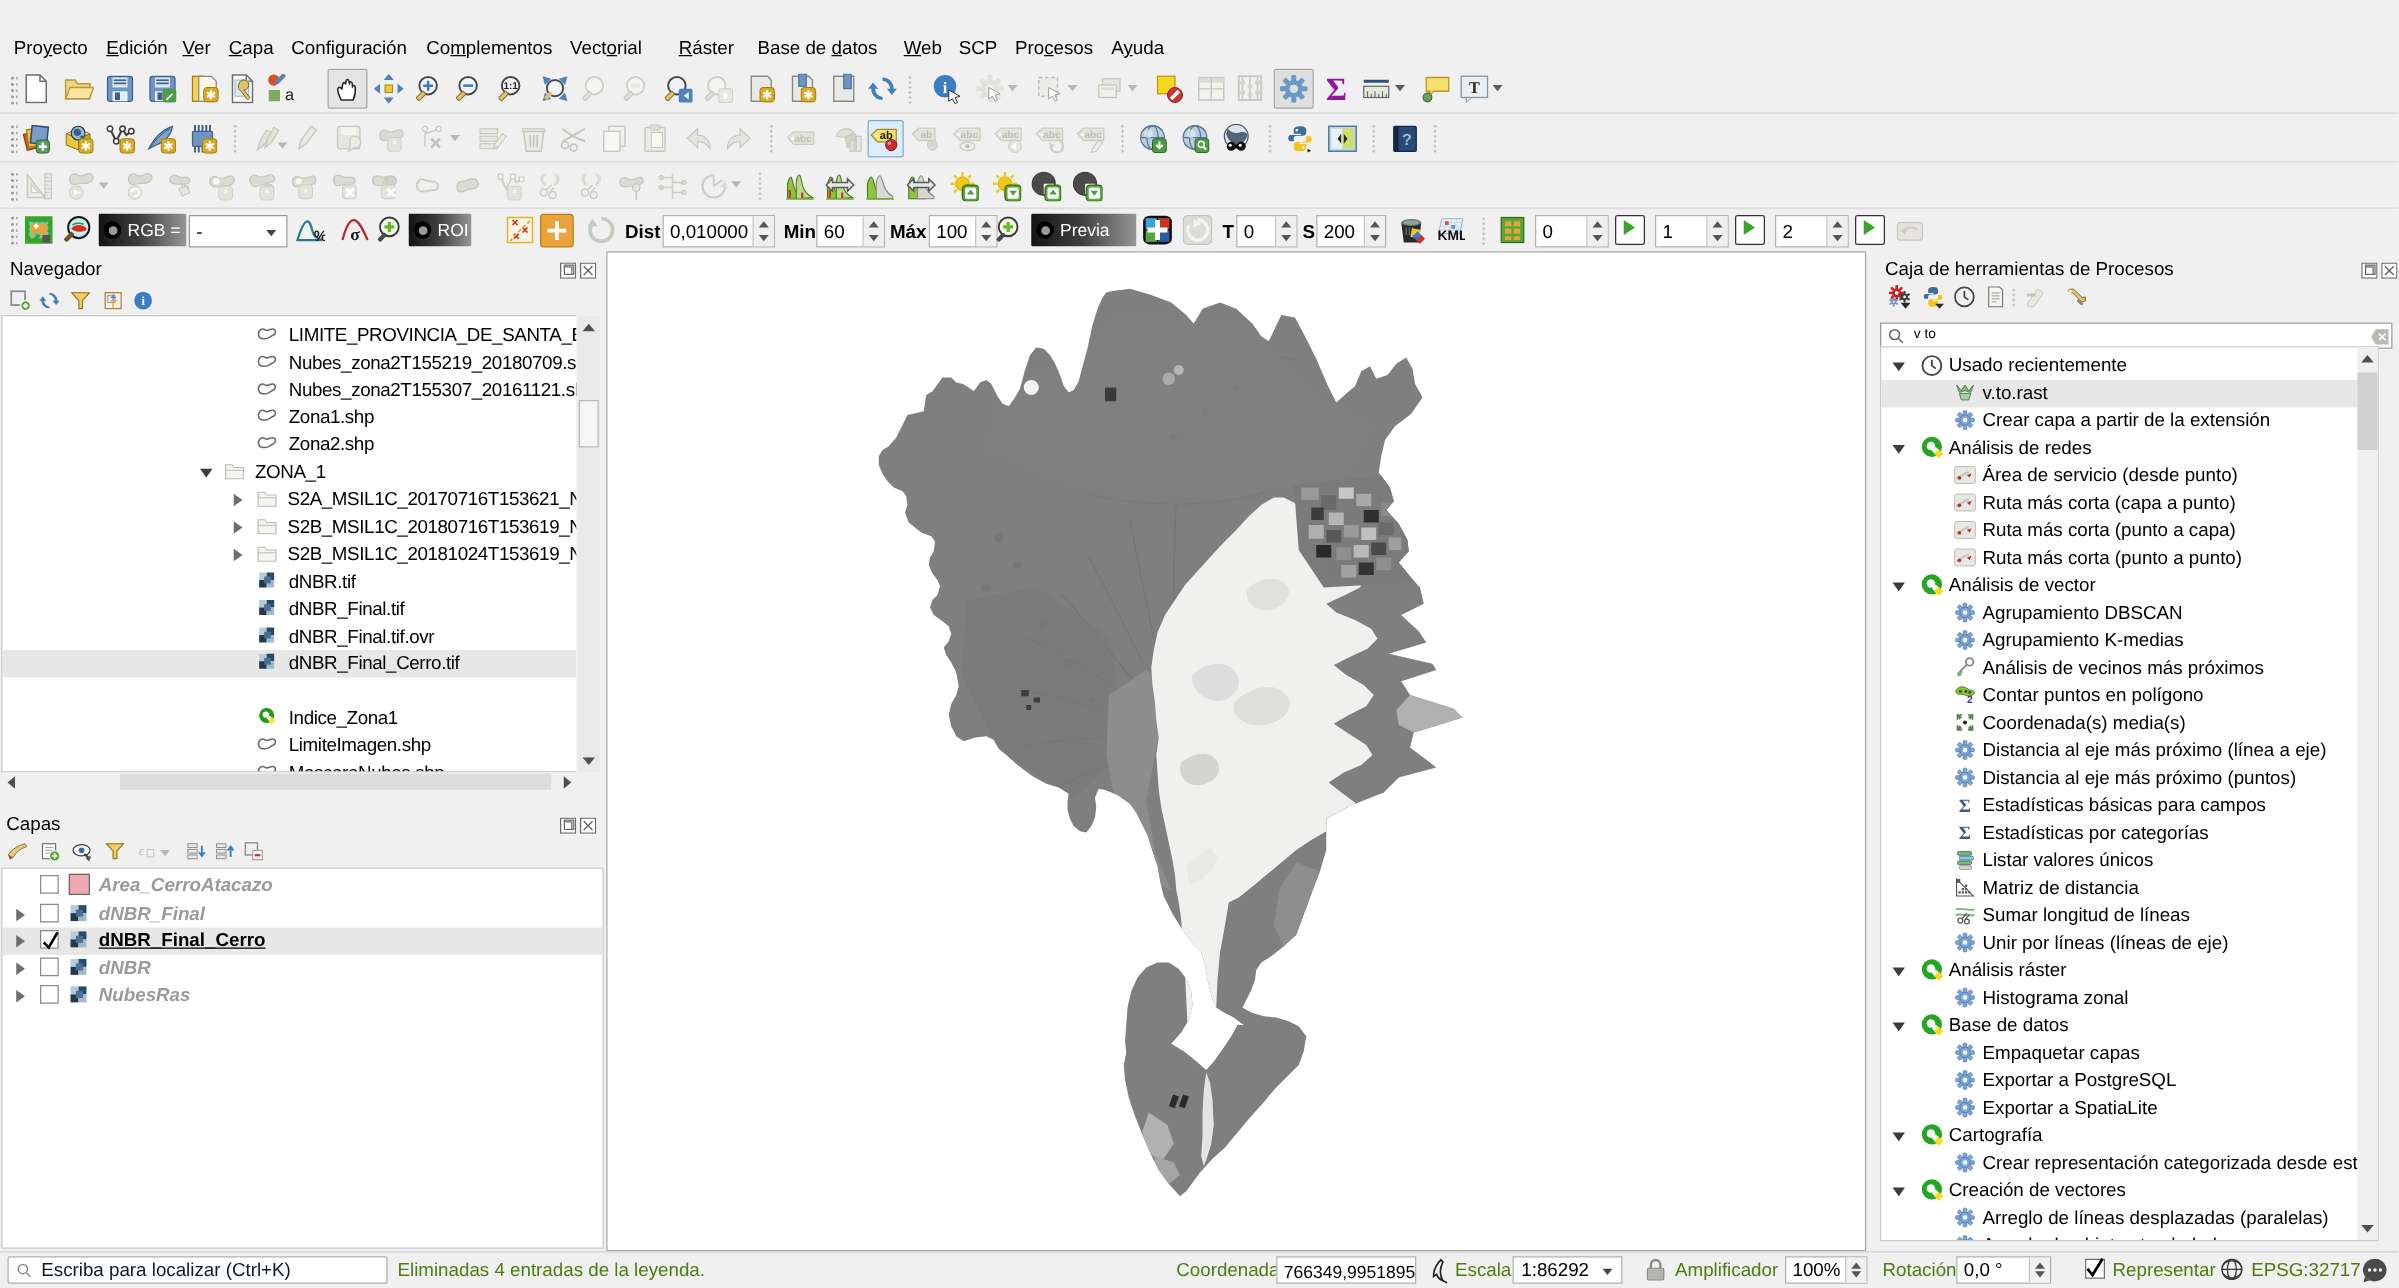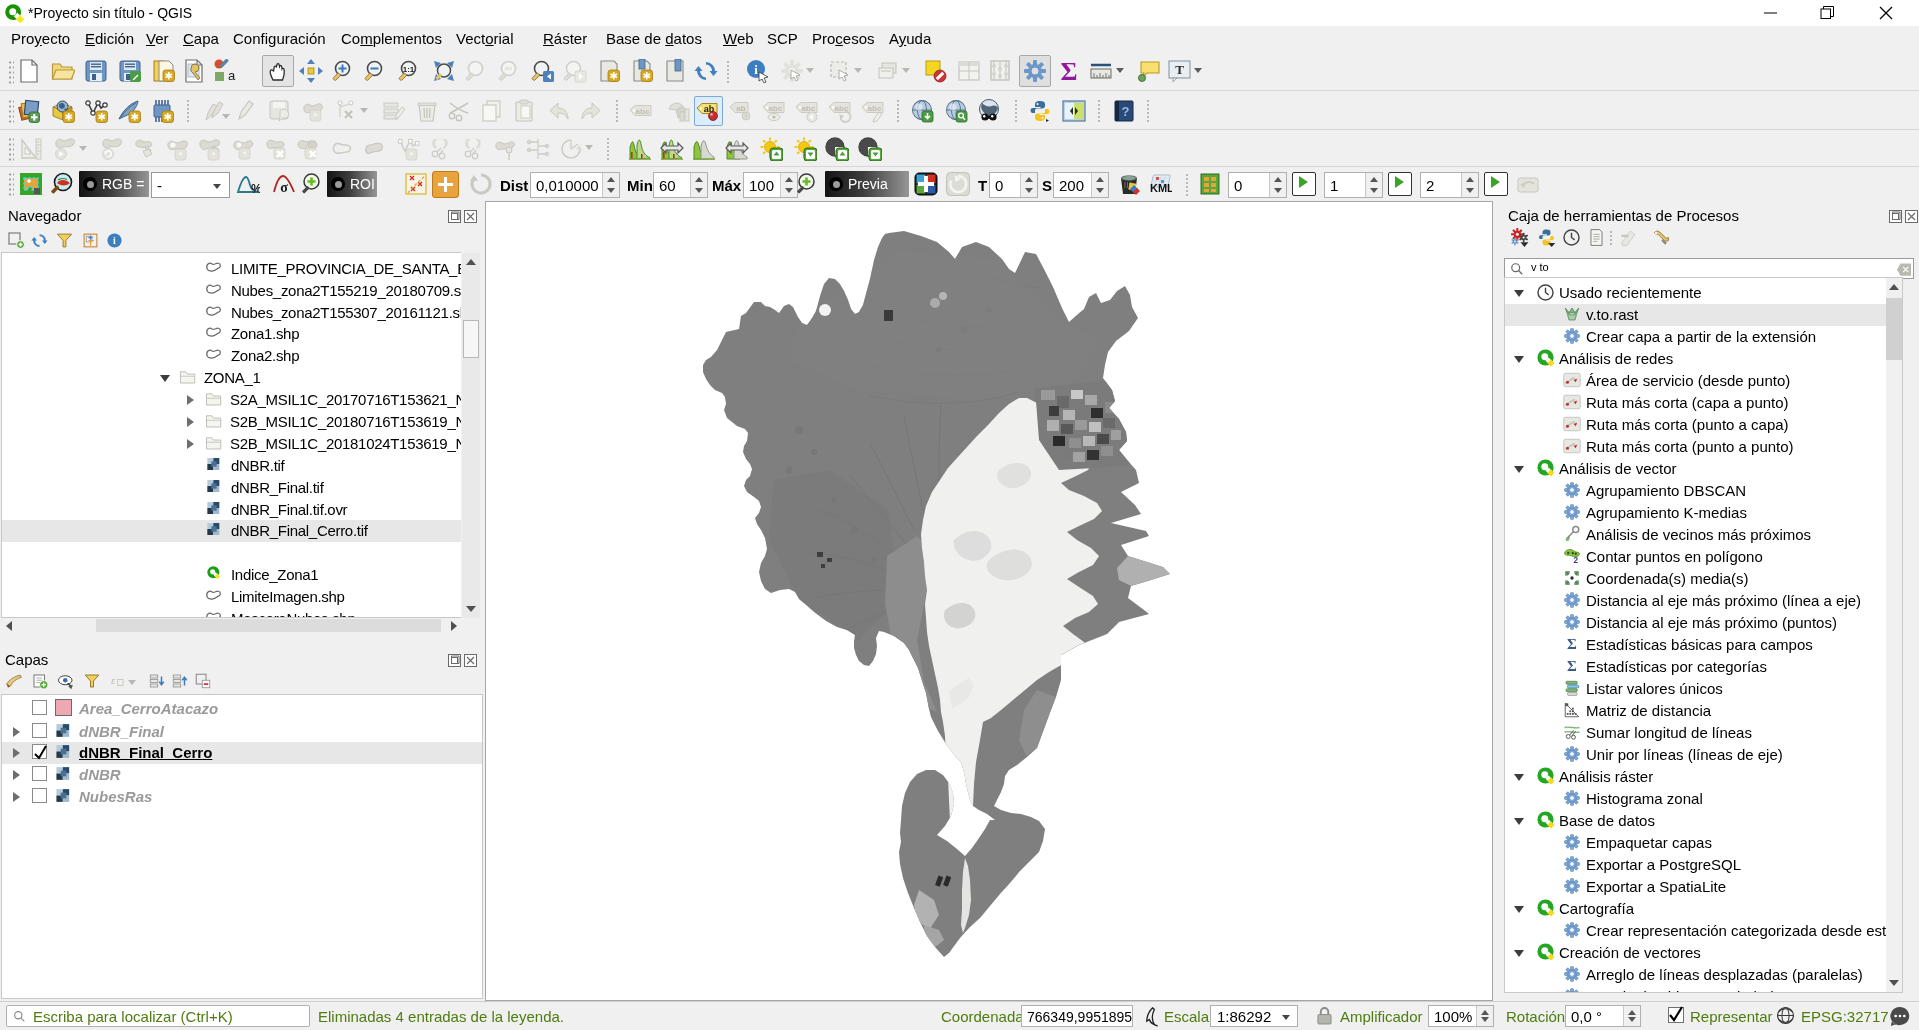--- a/index.html
+++ b/index.html
@@ -200,36 +200,20 @@
       </g>
       <g id="qlogo">
         <circle cx="10" cy="10" r="8.5" fill="#24a524"></circle>
         <circle cx="9.2" cy="9.2" r="3.6" fill="#fff"></circle>
         <rect x="11" y="11" width="4.6" height="4.6" fill="#fff" transform="rotate(45 13.3 13.3)"></rect>
         <rect x="13" y="13" width="5.4" height="5.4" fill="#f8d91c" transform="rotate(45 15.7 15.7)"></rect>
       </g>
     </defs>
   </svg>
 
-  <div id="titlebar">
-    <svg class="abs" style="left:4px;top:3px" width="20" height="20" viewBox="0 0 24 24">
-      <circle cx="11" cy="11" r="9.5" fill="#189200"></circle>
-      <circle cx="10.5" cy="10.5" r="4.2" fill="#fff"></circle>
-      <rect x="13" y="13" width="6" height="6" fill="#fff" transform="rotate(45 16 16)"></rect>
-      <rect x="16" y="16" width="7" height="7" fill="#f8e71c" transform="rotate(45 19.5 19.5)"></rect>
-    </svg>
-    <div id="titletext">*Proyecto sin título - QGIS</div>
-    <svg class="abs" style="left:1758px;top:0" width="161" height="26" viewBox="0 0 161 26">
-      <line x1="6" y1="13" x2="19" y2="13" stroke="#000" stroke-width="1"></line>
-      <rect x="63" y="9" width="9.5" height="9.5" fill="none" stroke="#000" stroke-width="1"></rect>
-      <path d="M 65.5 9 L 65.5 6.5 L 75.5 6.5 L 75.5 16.5 L 72.5 16.5" fill="none" stroke="#000" stroke-width="1"></path>
-      <line x1="122" y1="7" x2="134" y2="19" stroke="#000" stroke-width="1.2"></line>
-      <line x1="134" y1="7" x2="122" y2="19" stroke="#000" stroke-width="1.2"></line>
-    </svg>
-  </div>
 
   <div id="menubar">
     <span class="mi" style="left:11px">Pro<u>y</u>ecto</span>
     <span class="mi" style="left:85px"><u>E</u>dición</span>
     <span class="mi" style="left:146px"><u>V</u>er</span>
     <span class="mi" style="left:183px"><u>C</u>apa</span>
     <span class="mi" style="left:233px">Confi<u>g</u>uración</span>
     <span class="mi" style="left:341px">Co<u>m</u>plementos</span>
     <span class="mi" style="left:456px">Vect<u>o</u>rial</span>
     <span class="mi" style="left:543px"><u>R</u>áster</span>
@@ -1639,21 +1623,21 @@
       </div>
     </div>
   </div>
 
   <div id="statusbar">
     <div class="sbox" style="left:6px;width:304px;border-radius:2px">
       <svg class="abs" style="left:6px;top:4px" width="13" height="13" viewBox="0 0 16 16">
           <circle cx="6.5" cy="6.5" r="4.5" fill="none" stroke="#888" stroke-width="1.4"></circle>
           <line x1="10" y1="10" x2="14" y2="14" stroke="#888" stroke-width="1.4"></line>
         </svg>
-      <span style="position:absolute;left:26px;top:2px;color:#4d7c0f">Escriba para localizar (Ctrl+K)</span>
+      <span style="position:absolute;left:26px;top:2px;color:#0f172a">Escriba para localizar (Ctrl+K)</span>
     </div>
     <div class="stext" style="left:318px">Eliminadas 4 entradas de la leyenda.</div>
     <div class="stext" style="left:941px">Coordenada</div>
     <div class="sbox" style="left:1021px;width:112px">
         <span style="position:absolute;left:5px;top:3px;font-size:14px">766349,9951895</span>
       </div>
     <svg class="abs" style="left:1141px;top:4px" width="20" height="22" viewBox="0 0 24 26">
       <path d="M14 2 C10 6 7 12 7 18 L10 16 C11 19 13 21 16 22 C13 17 13 10 16 4 Z" fill="none" stroke="#222" stroke-width="1.6"></path>
       <path d="M16 22 L20 24" stroke="#222" stroke-width="1.6"></path>
       </svg>

